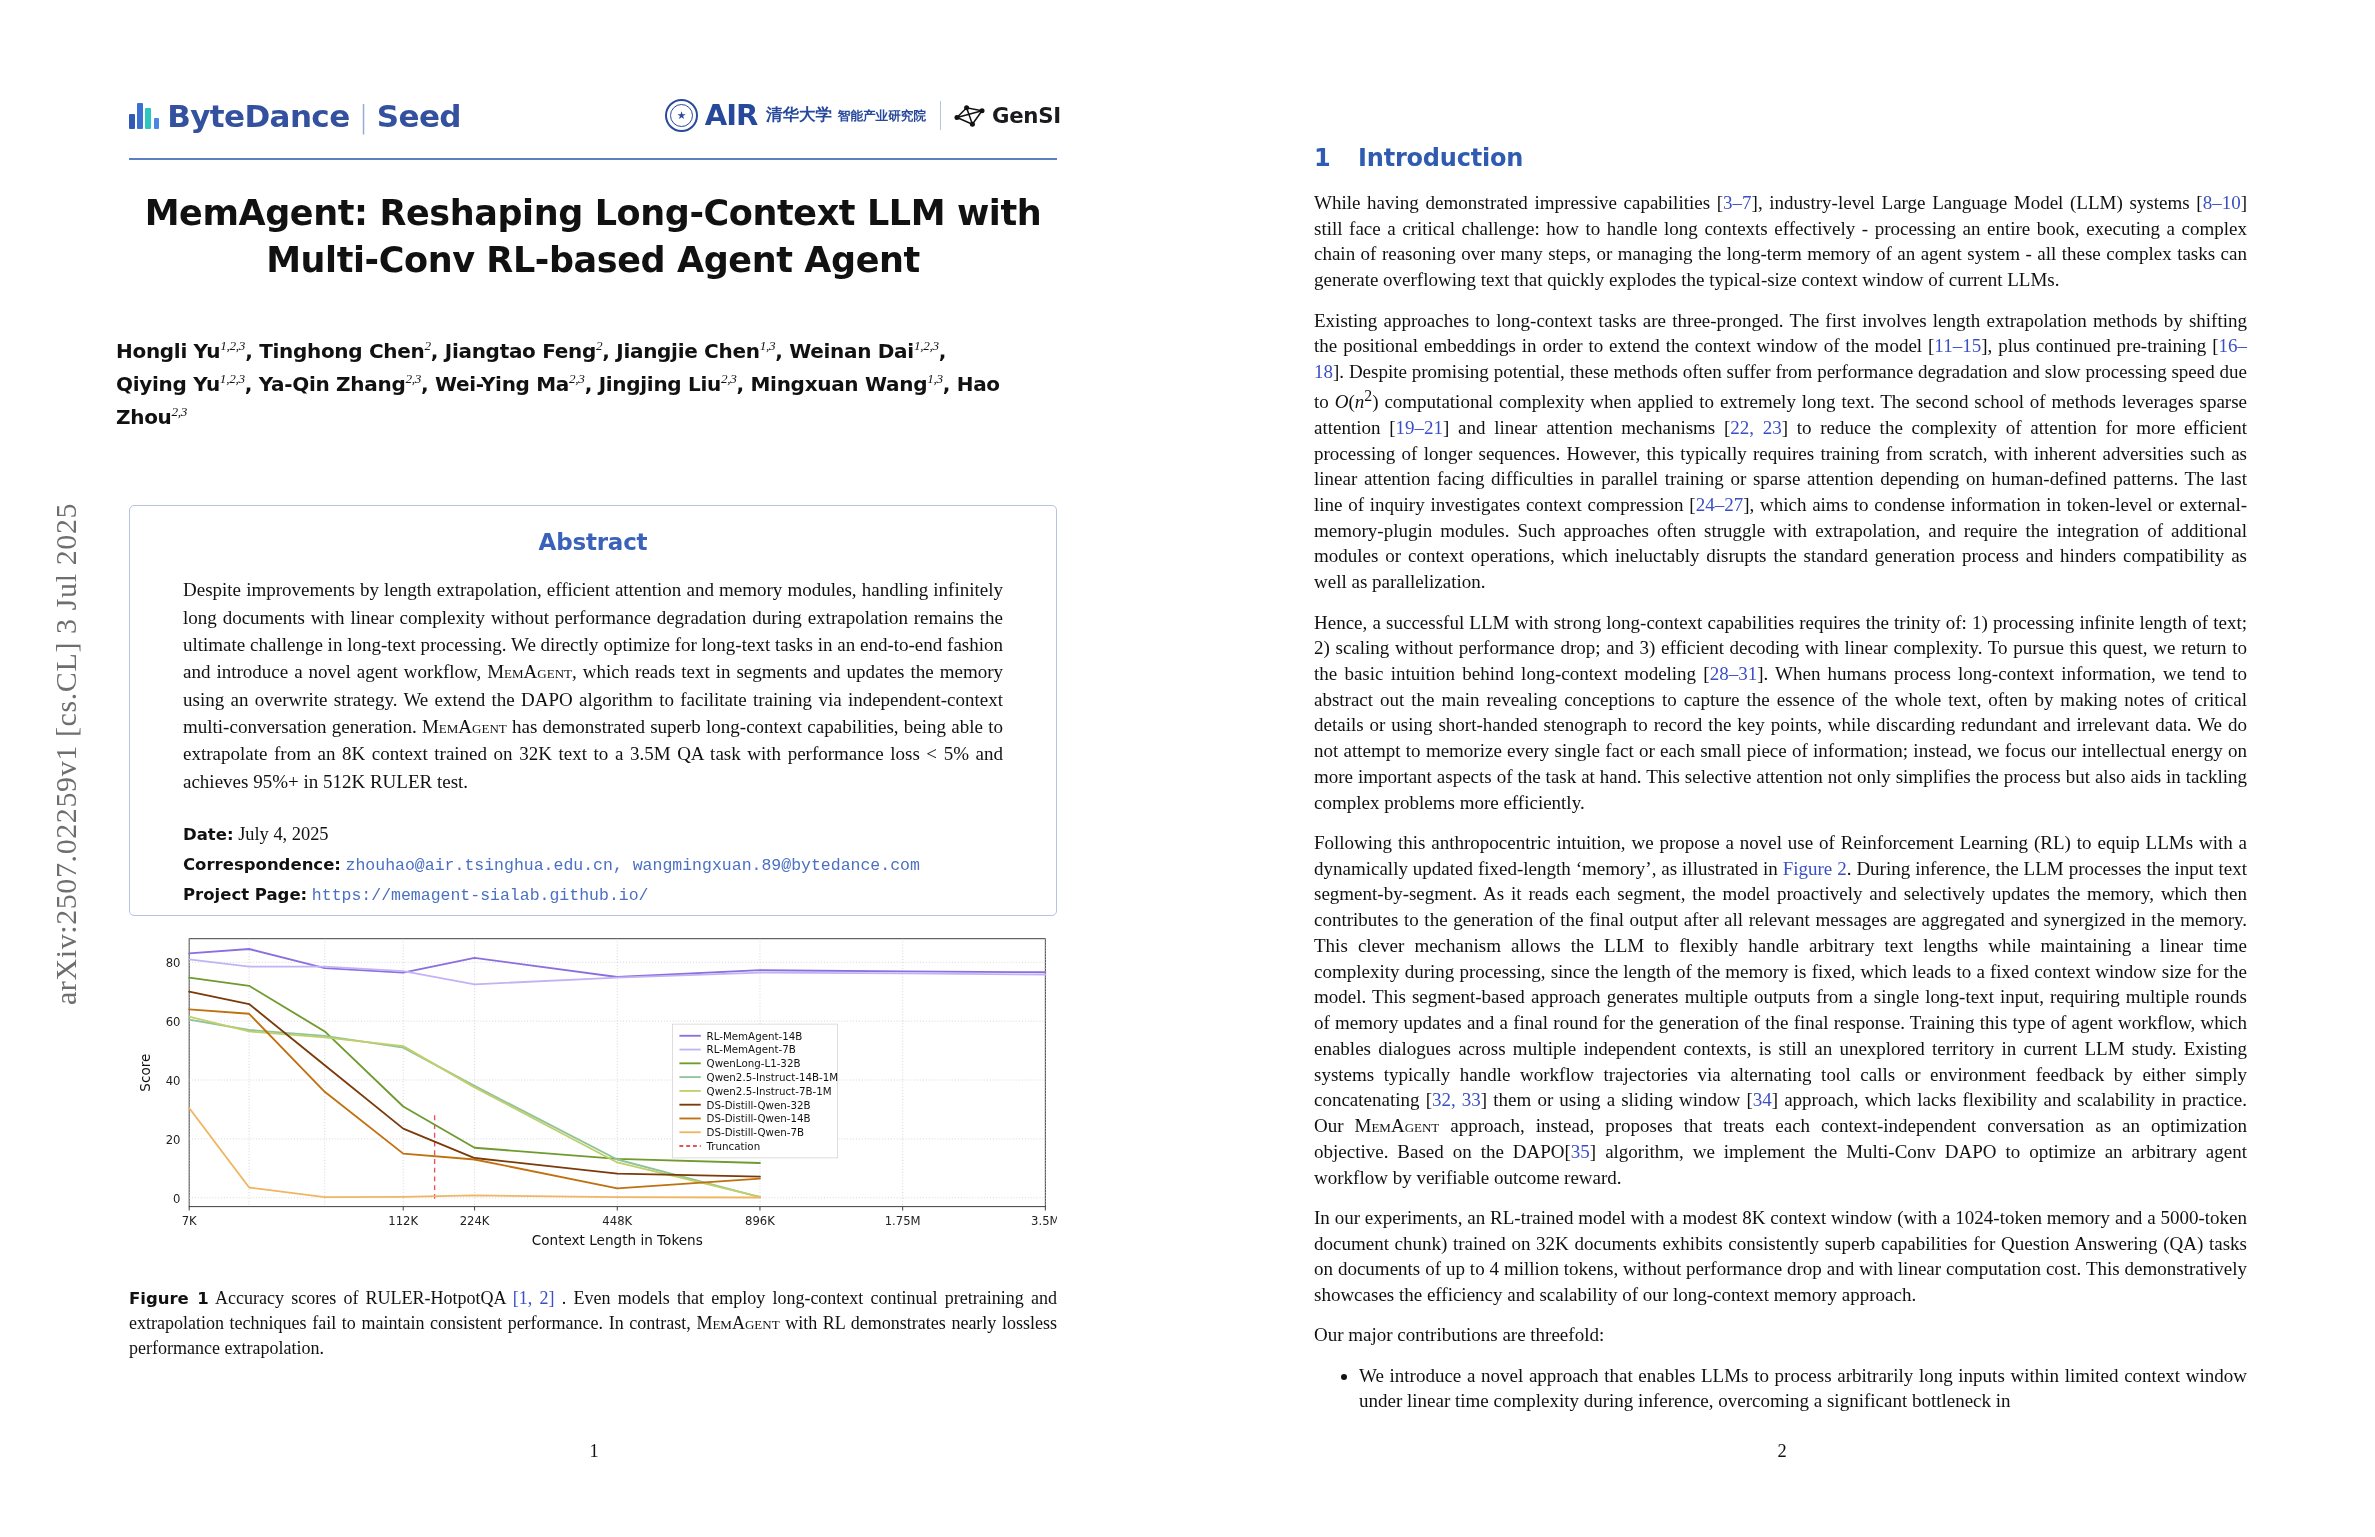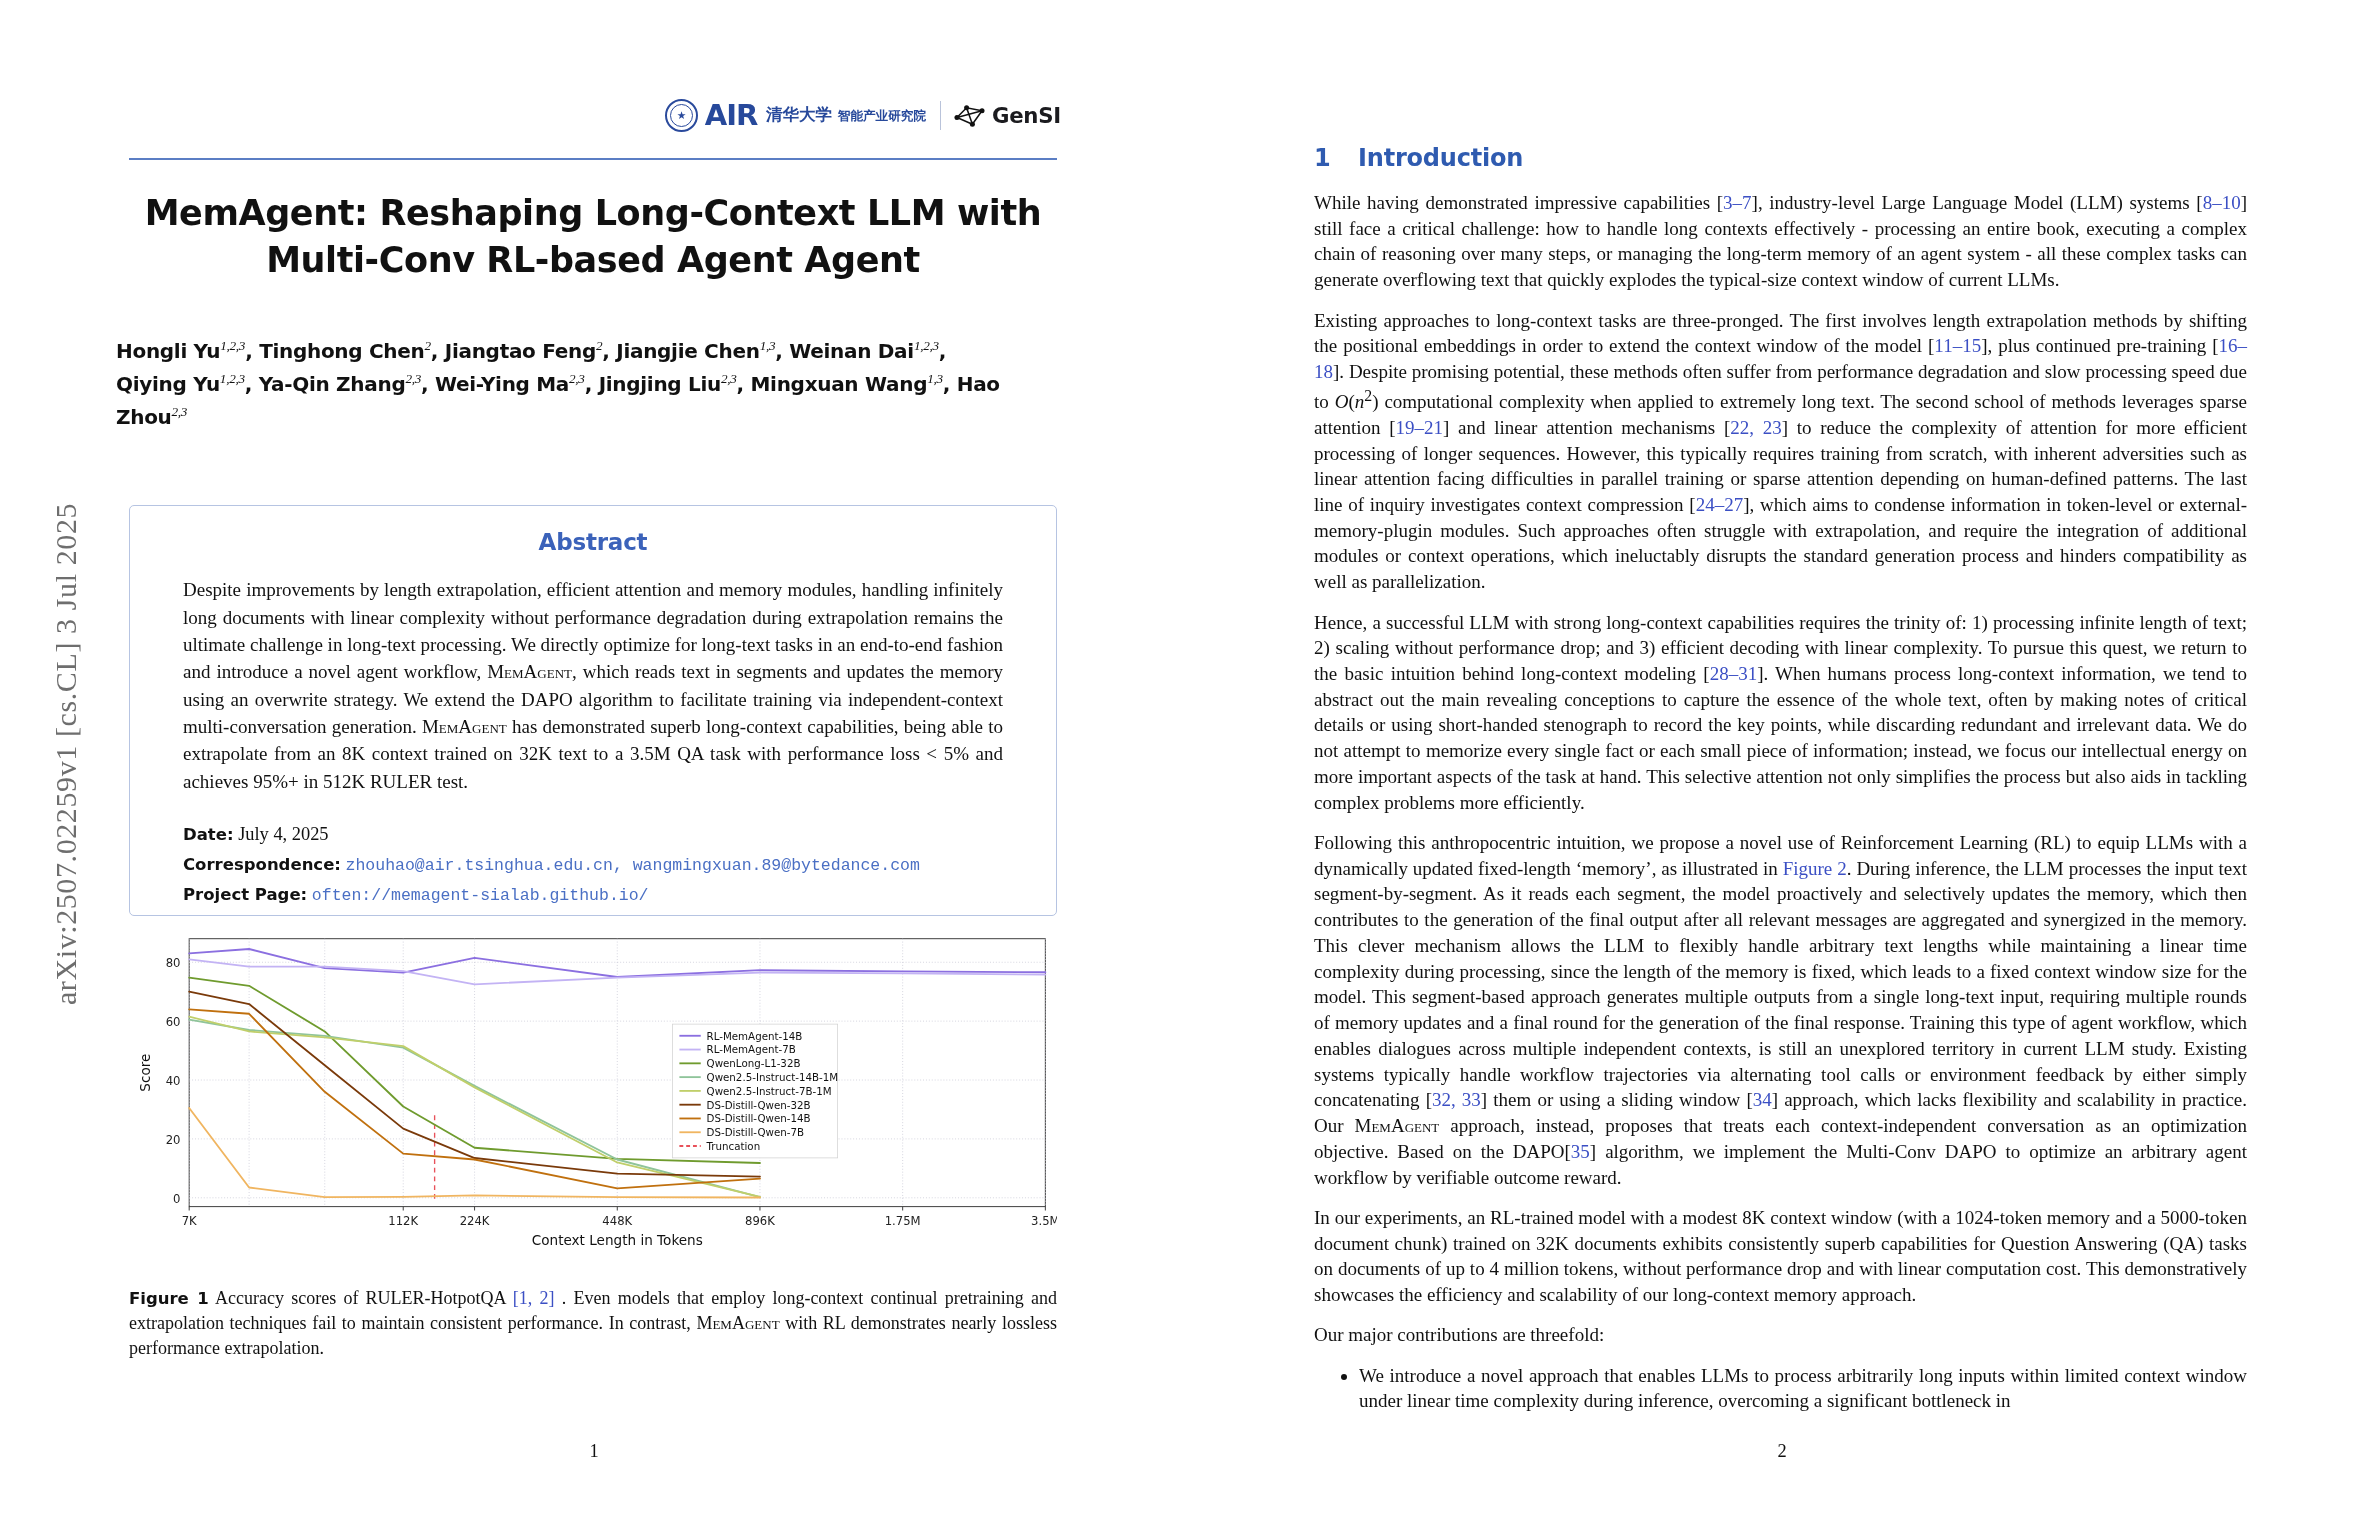--- a/index.html
+++ b/index.html
@@ -171,20 +171,31 @@
   .mathi { font-family: "Liberation Serif", serif; font-style: italic; }
 </style>
 </head>
 <body>
 
 <div class="page page-left">
 
   <div class="arxiv-stamp">arXiv:2507.02259v1  [cs.CL]  3 Jul 2025</div>
 
   <div class="logo-row">
+    <div class="bd-logo">
+      <span class="bd-bars">
+        <i class="bd-b1"></i>
+          <i class="bd-b2"></i>
+          <i class="bd-b3"></i>
+          <i class="bd-b4"></i>
+      </span>
+      <span class="bd-text">ByteDance</span>
+      <span class="bd-text bd-sep">|</span>
+      <span class="bd-text">Seed</span>
+    </div>
 
     <div class="air-logo">
       <span class="air-seal">
         <span>★</span>
       </span>
       <span class="air-word">AIR</span>
       <span class="air-cn">
         <span>清华大学</span>
         <small>智能产业研究院</small>
       </span>
@@ -224,21 +235,21 @@
       <div>
         <b>Date:</b>
         <span>July 4, 2025</span>
       </div>
       <div>
         <b>Correspondence:</b>
         <span class="mono">zhouhao@air.tsinghua.edu.cn, wangmingxuan.89@bytedance.com</span>
       </div>
       <div>
         <b>Project Page:</b>
-        <span class="mono">often://memagent-sialab.github.io/</span>
+        <span class="mono">https://memagent-sialab.github.io/</span>
       </div>
     </div>
   </div>
 
   <div class="fig-wrap">
     <svg id="chart" viewBox="0 0 956 345" width="928" height="335">
         <rect x="62" y="12" width="882" height="276" fill="#fff" stroke="#3a3a3a" stroke-width="1"></rect>
         <line x1="62" y1="278.9010989010989" x2="944" y2="278.9010989010989" stroke="#c9c9d6" stroke-width="0.8" stroke-dasharray="1,2"></line>
         <text x="53" y="283.9010989010989" text-anchor="end" font-family="DejaVu Sans, sans-serif" font-size="12" fill="#222">0</text>
         <line x1="62" y1="218.24175824175825" x2="944" y2="218.24175824175825" stroke="#c9c9d6" stroke-width="0.8" stroke-dasharray="1,2"></line>

